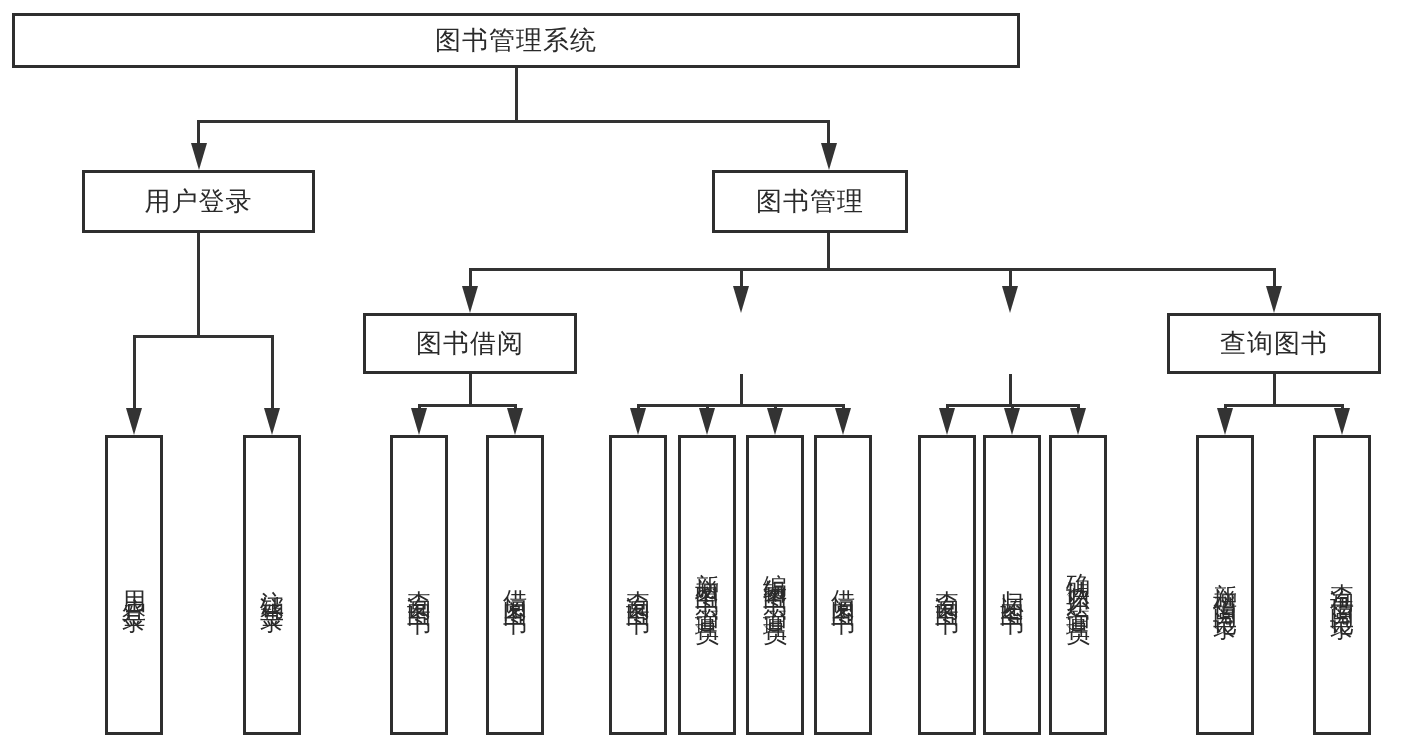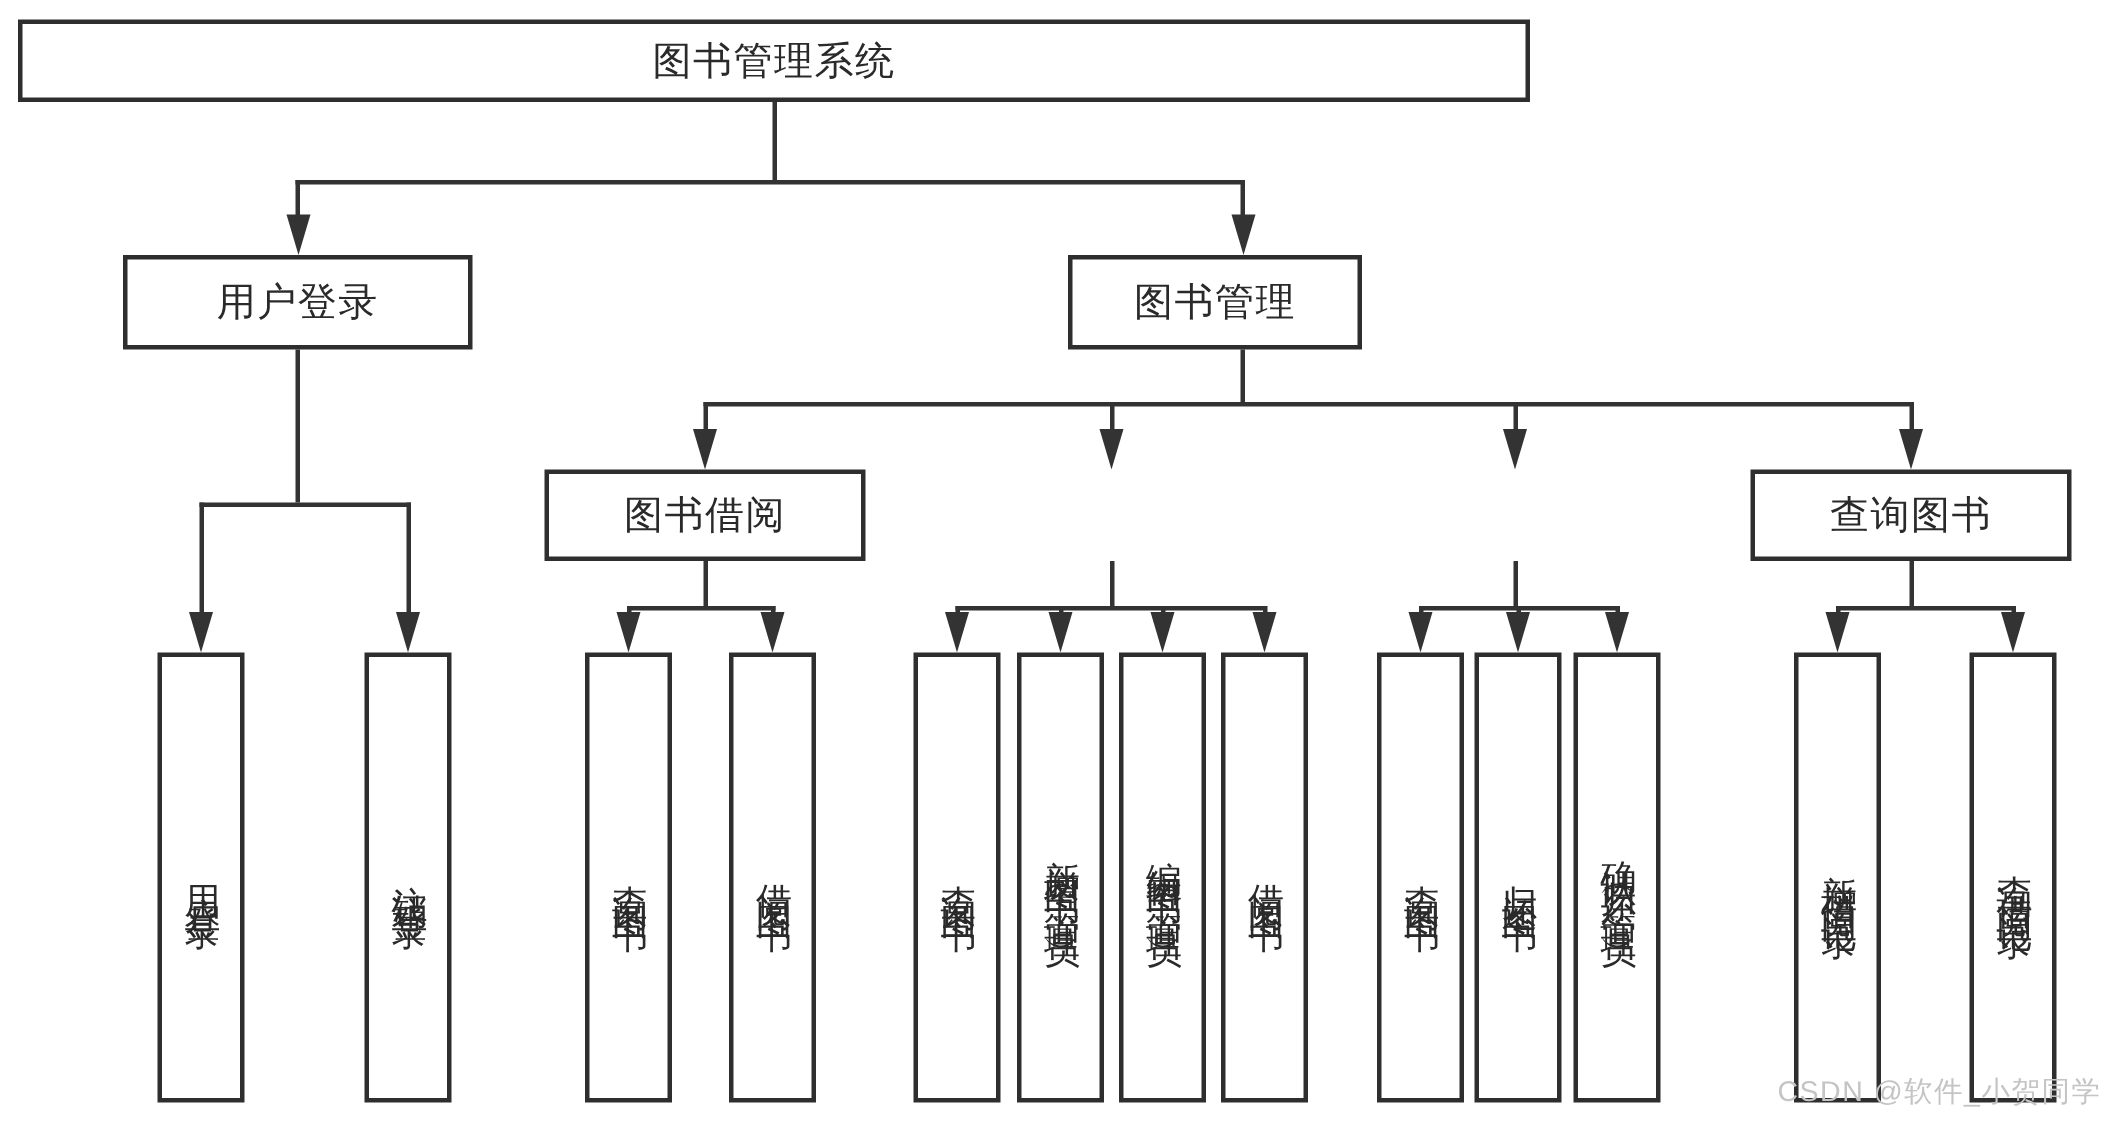--- a/index.html
+++ b/index.html
@@ -158,15 +158,14 @@
   <div class="vbox" style="left:1049px">
     <span>确认归还（管理员）</span>
   </div>
   <div class="vbox" style="left:1196px">
     <span>新增借阅记录</span>
   </div>
   <div class="vbox" style="left:1313px">
     <span>查询借阅记录</span>
   </div>
 
-  <div class="watermark">CSDN @软件_小贺同学</div>
 
 </div>
 
 </body></html>

